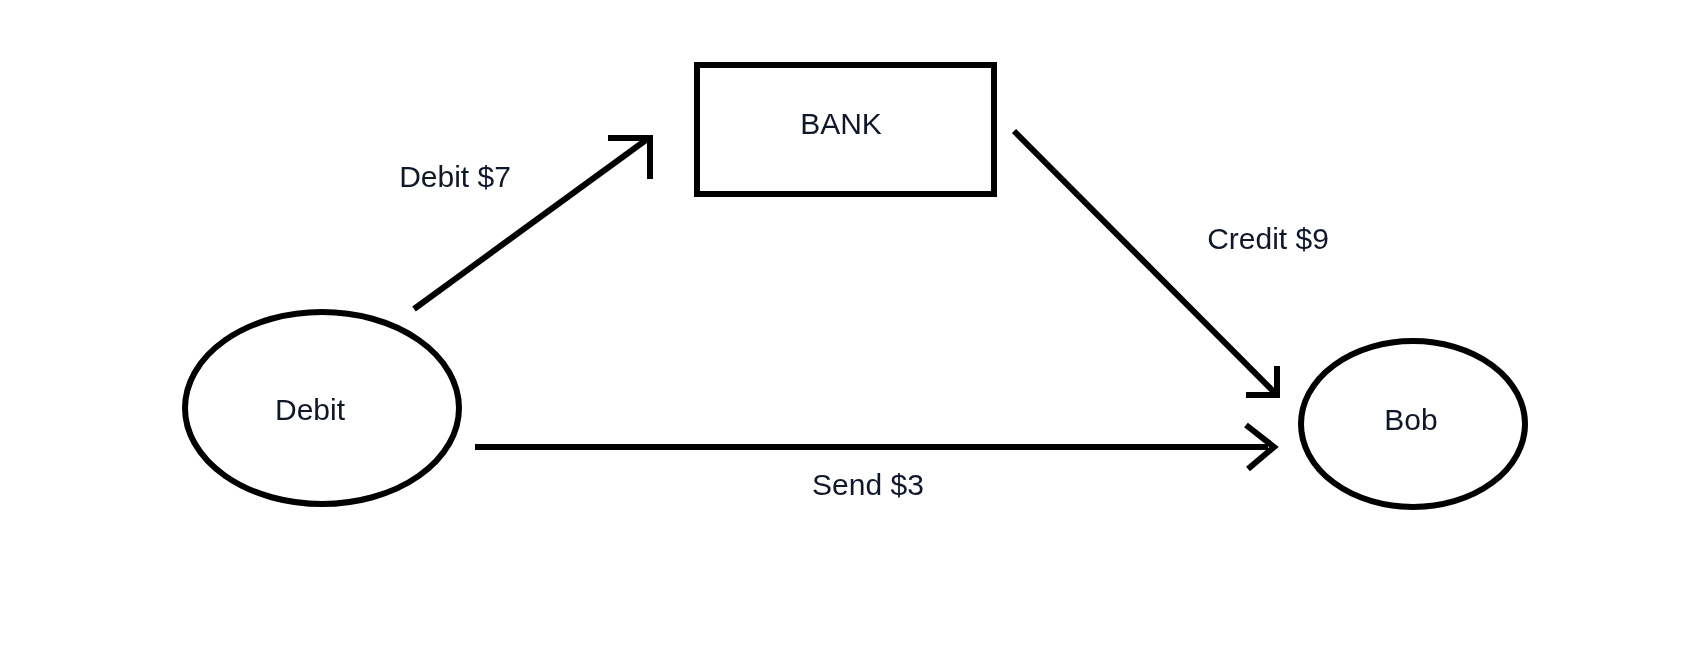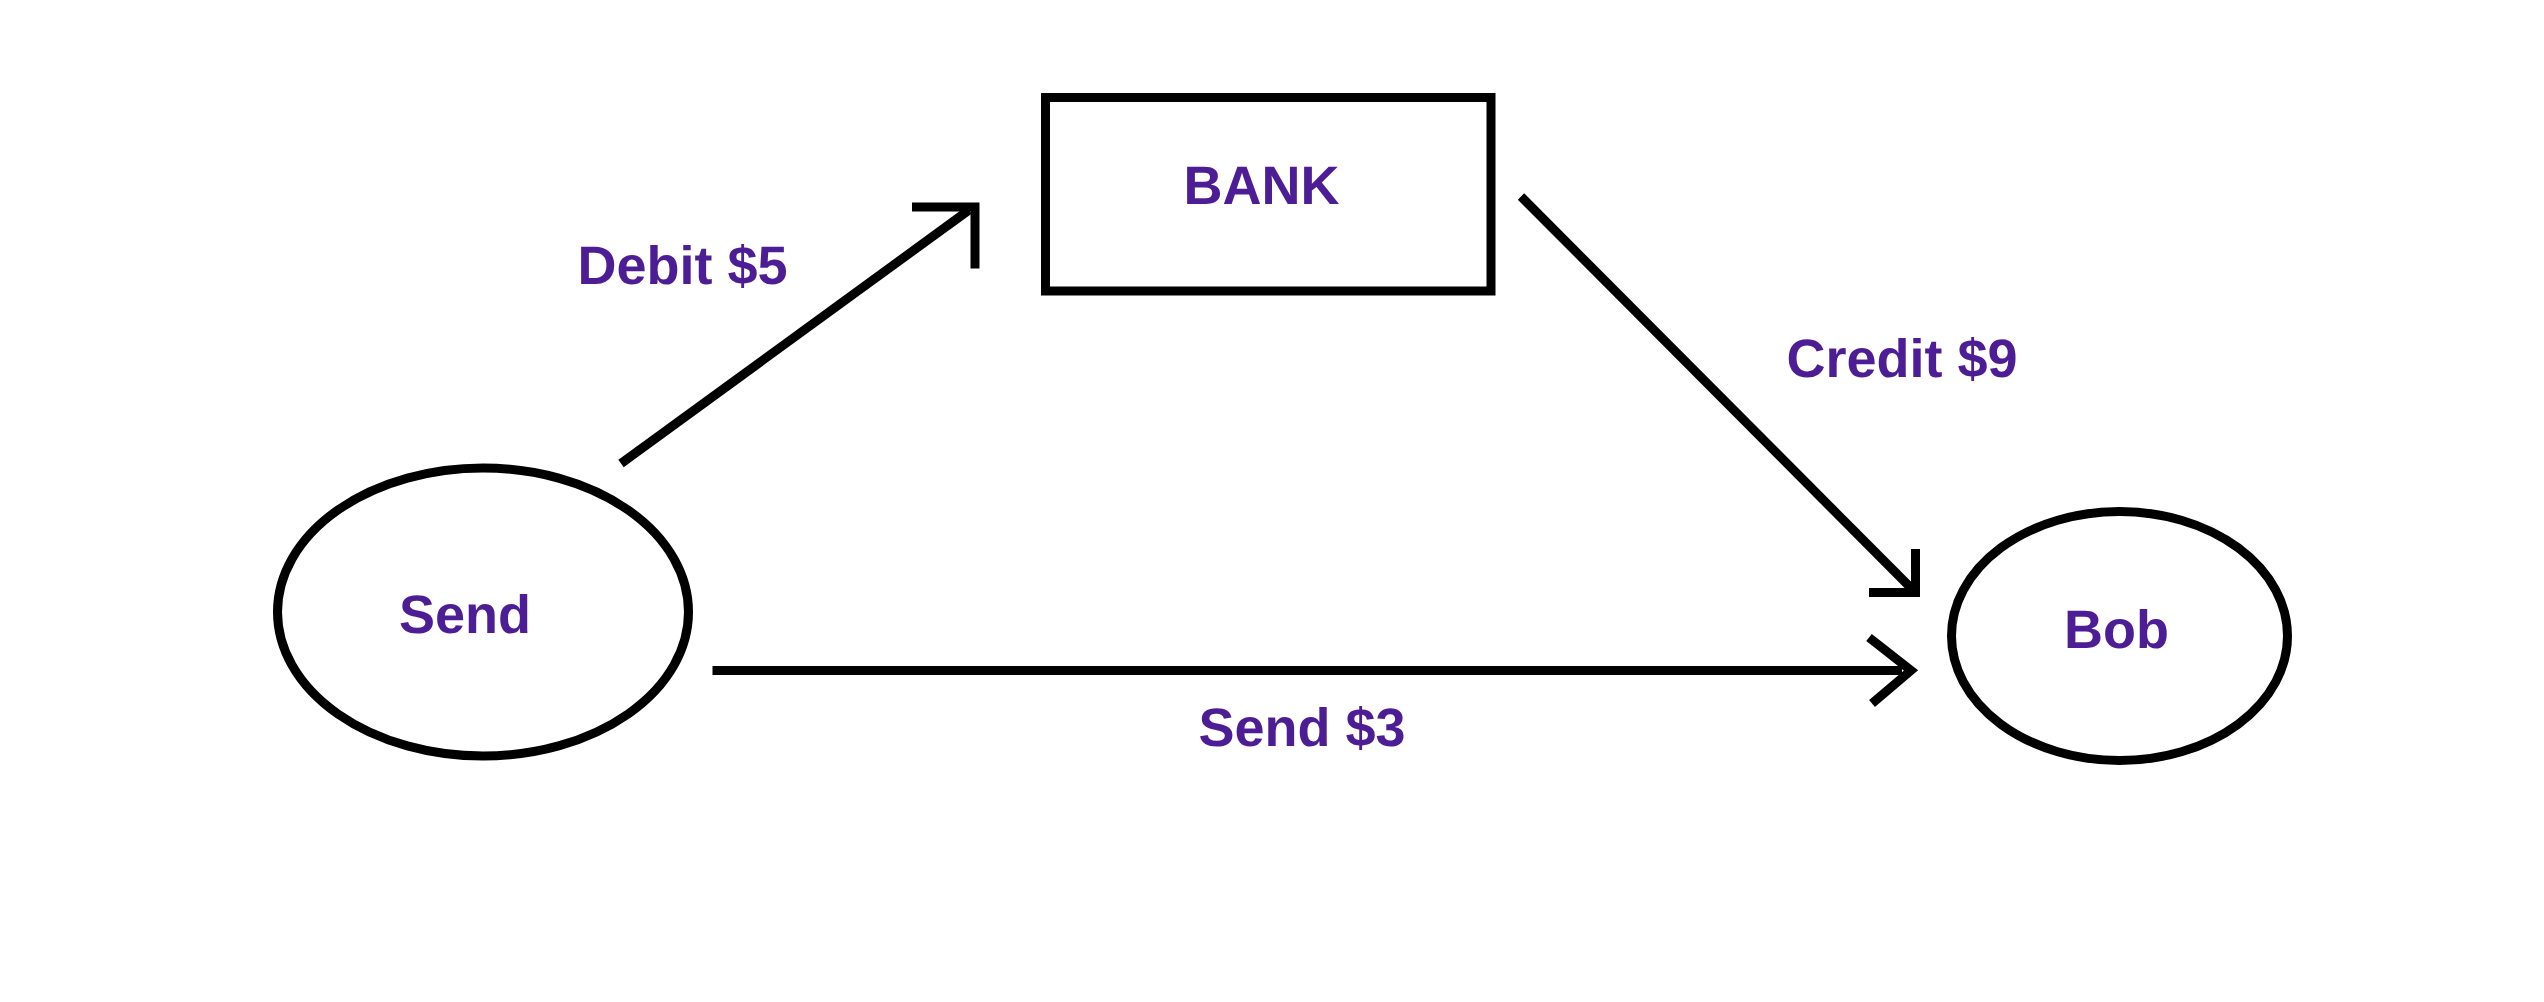--- a/index.html
+++ b/index.html
@@ -16,23 +16,23 @@
     font-family: "Liberation Sans", sans-serif;
   }
   .canvas svg {
     position: absolute;
     left: 0;
     top: 0;
   }
   .label {
     position: absolute;
     transform: translate(-50%, -50%);
-    font-weight: bold;
-    font-size: 36px;
-    color: #4c1d95;
+    font-weight: normal;
+    font-size: 30px;
+    color: #0f172a;
     white-space: nowrap;
     line-height: 1;
   }
   .label-alice  { left: 310px;  top: 410px; }
   .label-bank   { left: 841px;  top: 124px; }
   .label-bob    { left: 1411px; top: 420px; }
   .label-debit  { left: 455px;  top: 177px; }
   .label-credit { left: 1268px; top: 239px; }
   .label-send   { left: 868px;  top: 485px; }
 </style>
@@ -58,25 +58,25 @@
       <line x1="1014" y1="131" x2="1275" y2="393" stroke="#000000" stroke-width="6"></line>
       <polyline points="1277,366 1277,395 1246,395" fill="none" stroke="#000000" stroke-width="6"></polyline>
     </g>
 
     <g>
       <line x1="475" y1="447" x2="1268" y2="447" stroke="#000000" stroke-width="6"></line>
       <polyline points="1246,425 1274,447 1248,469" fill="none" stroke="#000000" stroke-width="6"></polyline>
     </g>
   </svg>
 
-  <div class="label label-alice">Send</div>
+  <div class="label label-alice">Debit</div>
 
   <div class="label label-bank">BANK</div>
 
   <div class="label label-bob">Bob</div>
 
-  <div class="label label-debit">Debit $5</div>
+  <div class="label label-debit">Debit $7</div>
 
   <div class="label label-credit">Credit $9</div>
 
   <div class="label label-send">Send $3</div>
 
 </div>
 
 </body></html>

